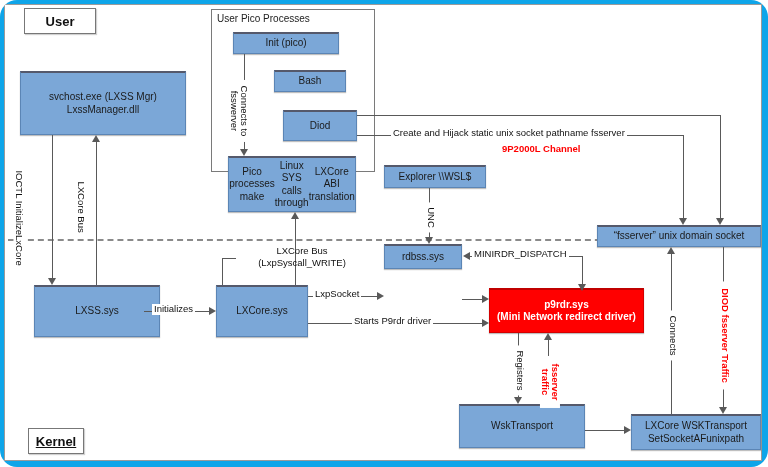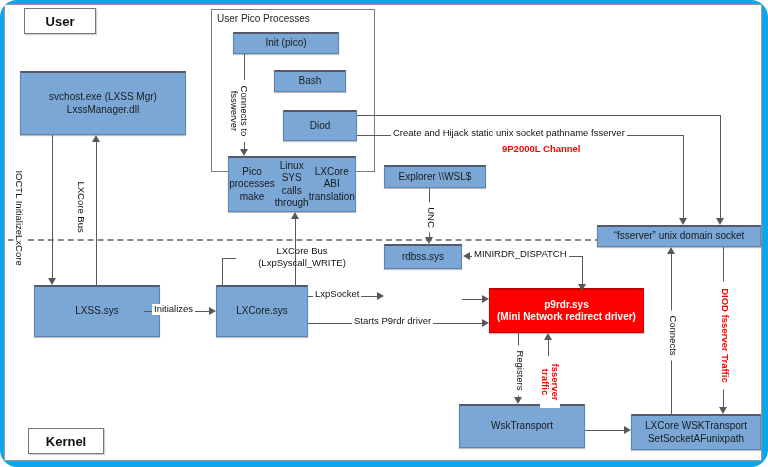--- a/index.html
+++ b/index.html
@@ -81,21 +81,21 @@
 <body>
 
 <div id="canvas">
 
   <div class="outer-frame"></div>
 
   <div class="plainbox" style="left:24px;top:8px;width:72px;height:26px;">
     <span>User</span>
   </div>
 
-  <div class="plainbox" style="left:28px;top:428px;width:76px;height:26px;">
+  <div class="plainbox" style="left:28px;top:428px;width:56px;height:26px;text-decoration:underline;">
     <span>Kernel</span>
   </div>
 
   <div class="dashed" style="left:8px;top:239px;width:752px;"></div>
 
   <div class="group" style="left:211px;top:9px;width:164px;height:163px;"></div>
   <div class="group-title" style="left:217px;top:13px;">User Pico Processes</div>
 
   <div class="box" style="left:20px;top:71px;width:166px;height:64px;flex-direction:column;">
     <span>svchost.exe (LXSS Mgr)</span>

